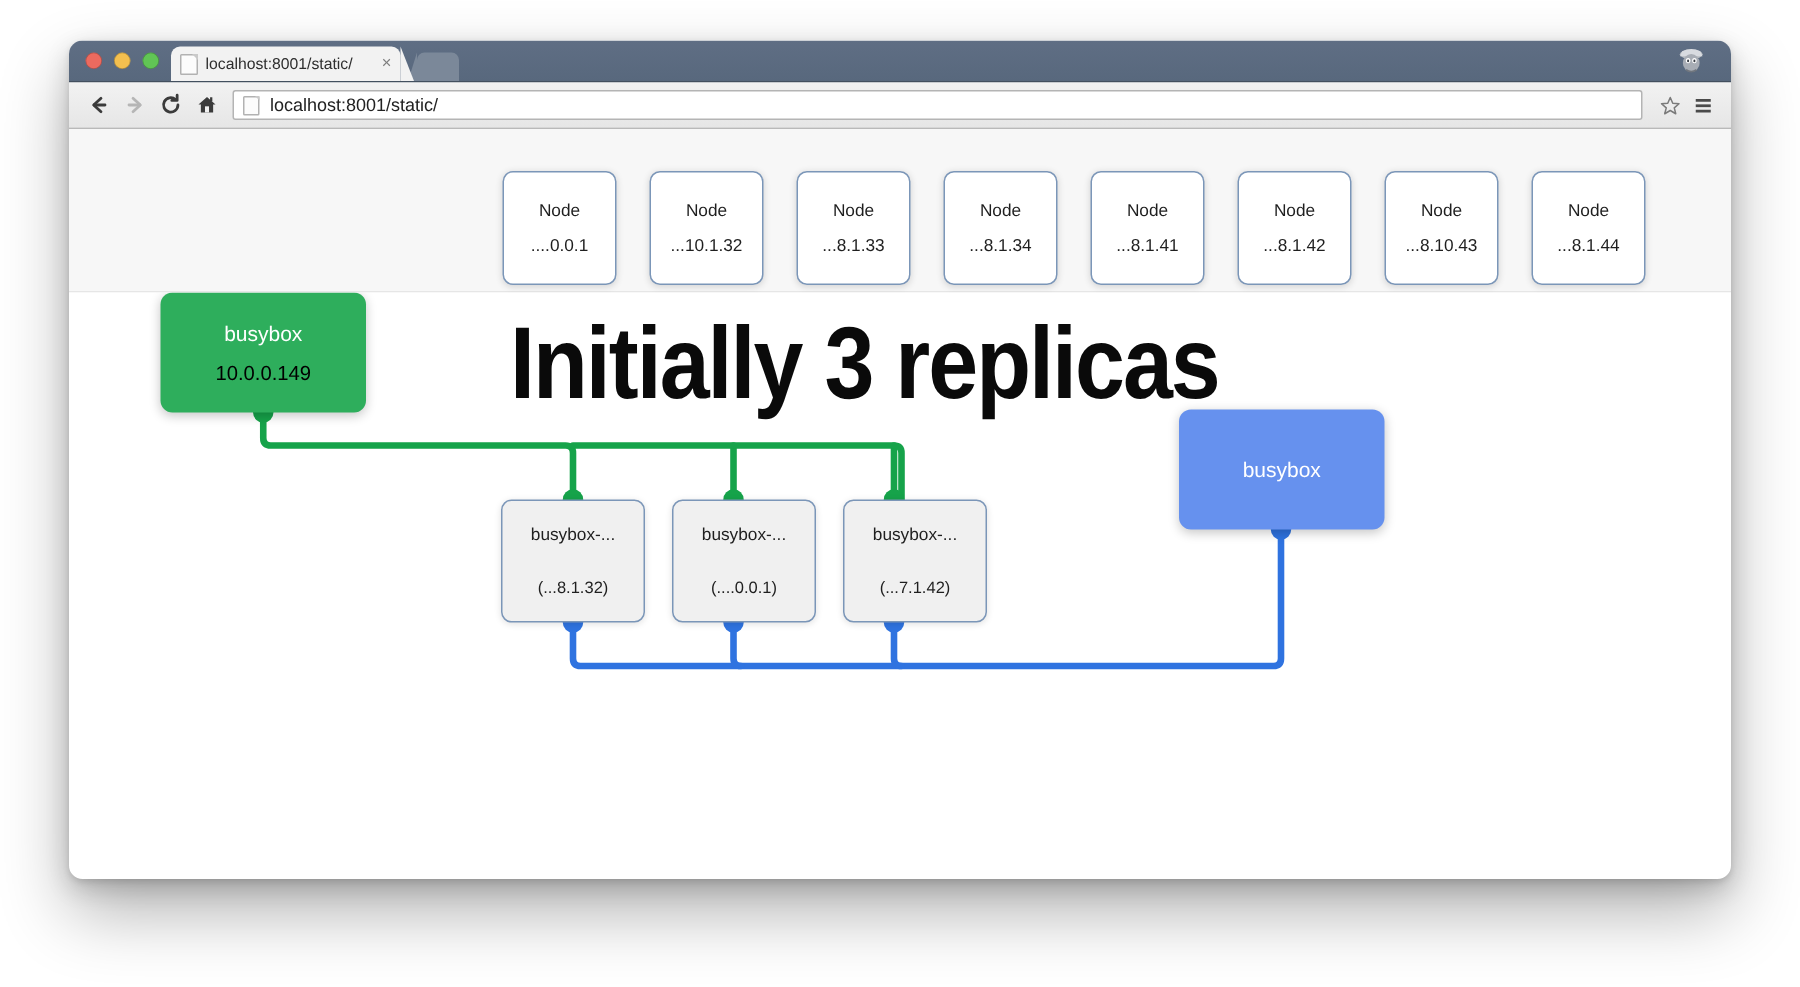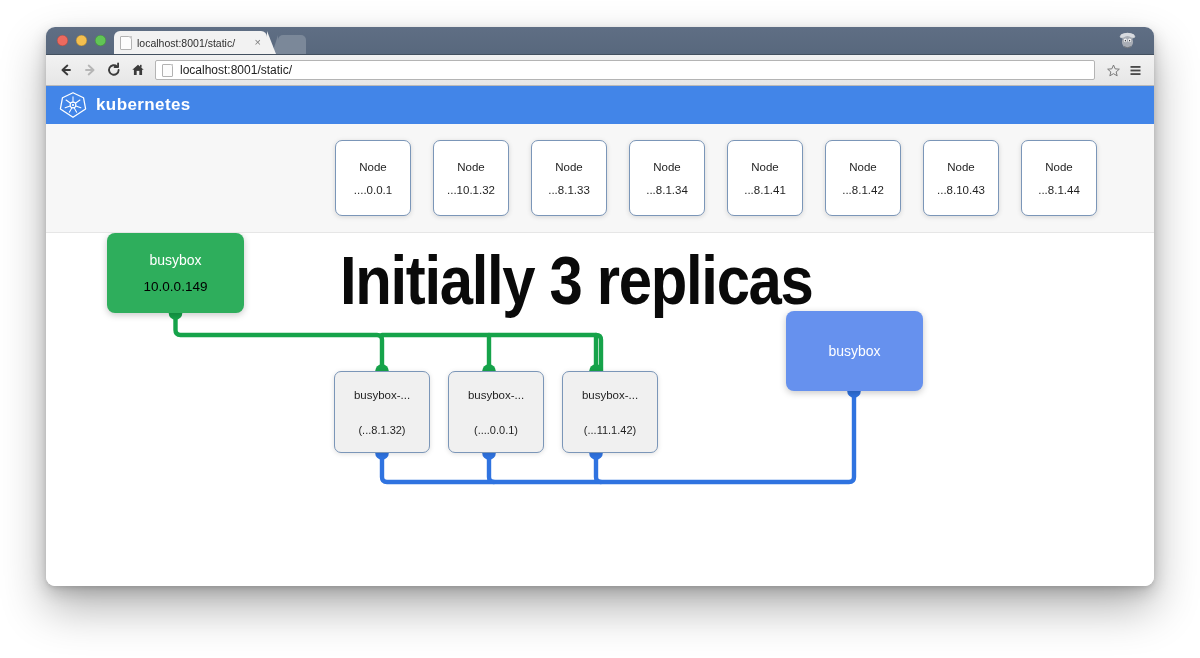--- a/index.html
+++ b/index.html
@@ -223,21 +223,21 @@
   
   .node-strip {
     position: relative;
     height: 108px;
     background: #f7f7f7;
     border-bottom: 1px solid #e6e6e6;
   }
   .node-row {
     position: absolute;
     left: 289px;
-    top: 16px;
+    top: 28px;
     display: flex;
     gap: 22px;
   }
   .node-box {
     width: 76px;
     height: 76px;
     background: #ffffff;
     border: 1px solid #7b96b8;
     border-radius: 7px;
     box-shadow: 0 1px 5px rgba(0,0,0,0.14);
@@ -403,39 +403,20 @@
       </div>
       <div class="menu-btn">
         <svg viewBox="0 0 18 18" width="15" height="15" aria-hidden="true">
           <rect x="3" y="3.6" width="12" height="2.2" fill="#4a4a4a"></rect>
           <rect x="3" y="7.9" width="12" height="2.2" fill="#4a4a4a"></rect>
           <rect x="3" y="12.2" width="12" height="2.2" fill="#4a4a4a"></rect>
         </svg>
       </div>
     </div>
 
-    <div class="k8s-header">
-      <div class="k8s-logo">
-        <svg viewBox="0 0 40 40" width="28" height="28" aria-hidden="true">
-          <polygon points="20,2.5 35,9.6 38,25.6 20,37.5 2,25.6 5,9.6" fill="none" stroke="#ffffff" stroke-width="1.8" stroke-linejoin="round"></polygon>
-          <circle cx="20" cy="20" r="4.1" fill="none" stroke="#ffffff" stroke-width="1.6"></circle>
-          <g stroke="#ffffff" stroke-width="1.5" stroke-linecap="round">
-            <line x1="20" y1="15.9" x2="20" y2="8.4"></line>
-            <line x1="23.9" y1="17.2" x2="29.9" y2="12.8"></line>
-            <line x1="24.1" y1="21.6" x2="31.2" y2="24"></line>
-            <line x1="21.4" y1="23.7" x2="25.2" y2="30.2"></line>
-            <line x1="18.6" y1="23.7" x2="14.8" y2="30.2"></line>
-            <line x1="15.9" y1="21.6" x2="8.8" y2="24"></line>
-            <line x1="16.1" y1="17.2" x2="10.1" y2="12.8"></line>
-          </g>
-          <circle cx="20" cy="20" r="1.6" fill="#ffffff"></circle>
-        </svg>
-      </div>
-      <div class="k8s-title">kubernetes</div>
-    </div>
 
     <div class="node-strip">
       <div class="node-row">
         <div class="node-box">
           <div class="node-label">Node</div>
           <div class="node-ip">....0.0.1</div>
         </div>
         <div class="node-box">
           <div class="node-label">Node</div>
           <div class="node-ip">...10.1.32</div>
@@ -508,19 +489,19 @@
         <div class="pod-box">
           <div class="pod-name">busybox-...</div>
           <div class="pod-ip">(...8.1.32)</div>
         </div>
         <div class="pod-box">
           <div class="pod-name">busybox-...</div>
           <div class="pod-ip">(....0.0.1)</div>
         </div>
         <div class="pod-box">
           <div class="pod-name">busybox-...</div>
-          <div class="pod-ip">(...11.1.42)</div>
+          <div class="pod-ip">(...7.1.42)</div>
         </div>
       </div>
 
     </div>
   </div>
 </div>
 
 </body></html>

